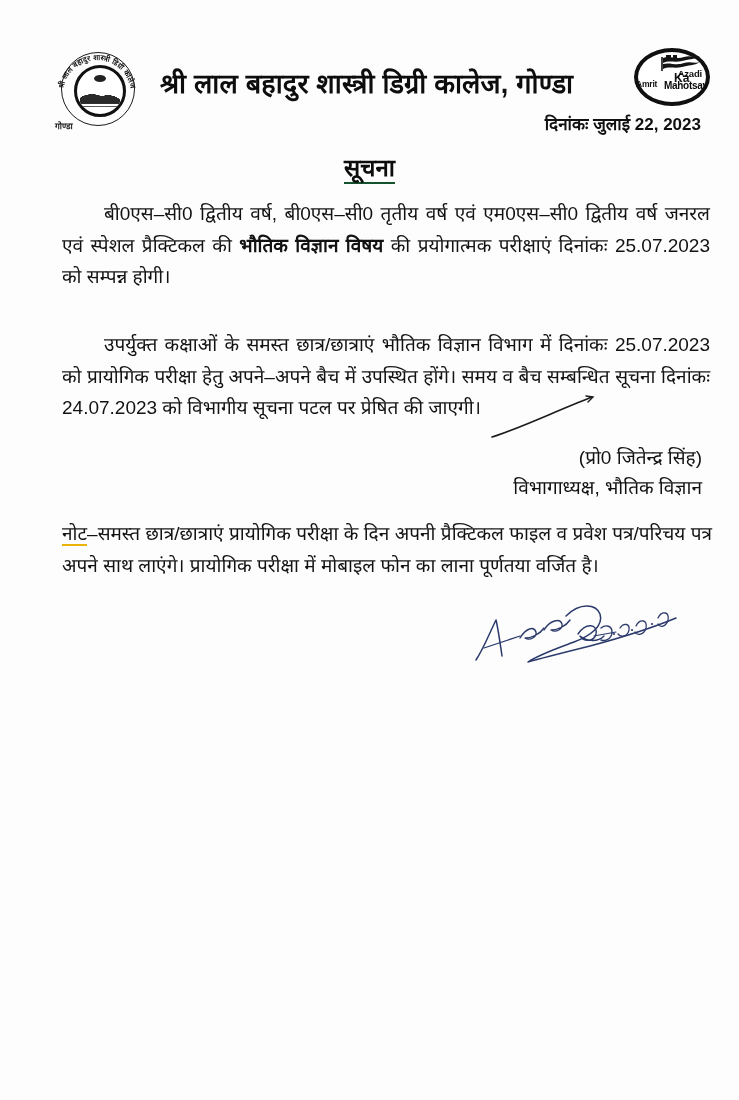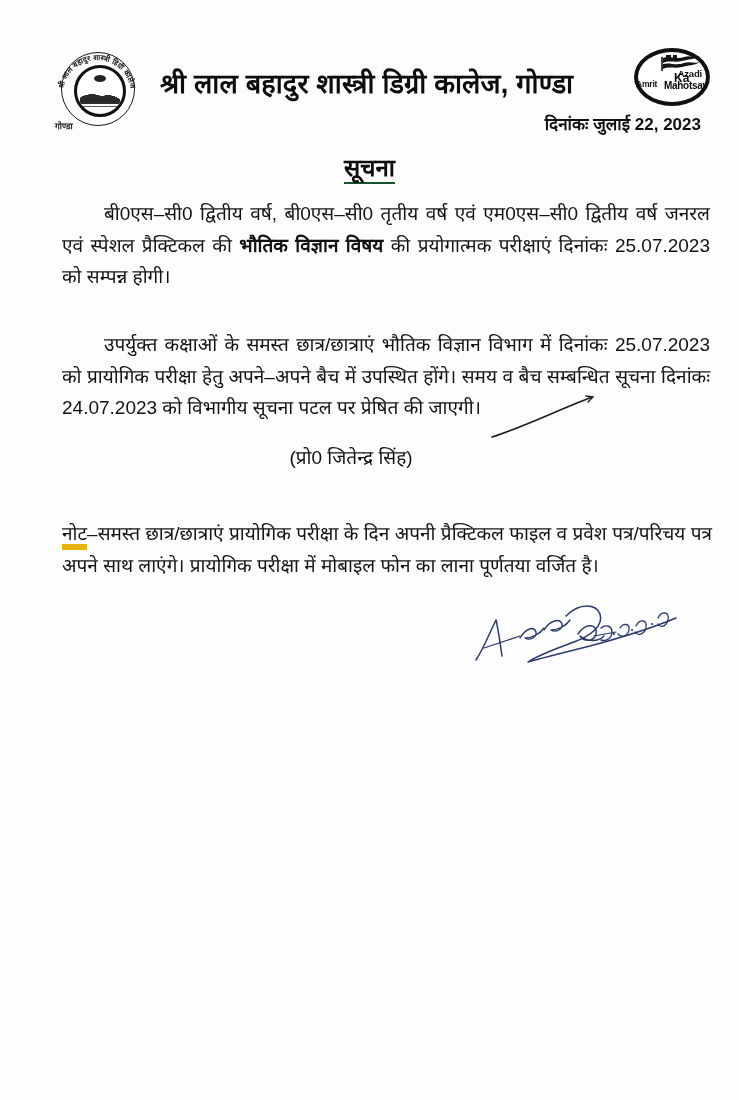--- a/index.html
+++ b/index.html
@@ -219,42 +219,42 @@
     width: 110px;
     height: 45px;
     pointer-events: none;
   }
 
   .sign-block {
     position: absolute;
     left: 0;
     top: 443px;
     width: 702px;
-    text-align: center;
+    text-align: right;
     font-size: 19px;
     line-height: 30px;
     color: #111;
     font-weight: 500;
   }
   .sign-block .nm { display: block; }
 
   
   .note-block {
     position: absolute;
     left: 62px;
     top: 518px;
     width: 650px;
     font-size: 19px;
     line-height: 31.5px;
     color: #121212;
     text-align: justify;
     font-weight: 500;
   }
   .note-label {
-    border-bottom: 6px solid #eab308;
+    border-bottom: 2px solid #eab308;
     font-family: Liberation Serif, serif;
   }
 
   
   .handsign {
     position: absolute;
     left: 470px;
     top: 598px;
     width: 230px;
     height: 80px;
@@ -317,20 +317,21 @@
     <span class="indent"></span><span class="rich"><span>उपर्युक्त कक्षाओं के समस्त छात्र/छात्राएं भौतिक विज्ञान विभाग में दिनांकः 25.07.2023 को प्रायोगिक परीक्षा हेतु अपने–अपने बैच में उपस्थित होंगे। समय व बैच सम्बन्धित सूचना दिनांकः 24.07.2023 को विभागीय सूचना पटल पर प्रेषित की जाएगी।</span></span>
   </div>
 
   <svg class="pen-stroke" viewBox="0 0 110 45" aria-hidden="true">
     <path d="M4,42 C30,34 68,16 104,2" stroke="#1b1b1b" stroke-width="1.6" fill="none" stroke-linecap="round"></path>
     <path d="M98,1 L105,2 L100,7" stroke="#1b1b1b" stroke-width="1.4" fill="none" stroke-linecap="round"></path>
   </svg>
 
   <div class="sign-block">
     <span class="nm">(प्रो0 जितेन्द्र सिंह)</span>
+    <span class="nm">विभागाध्यक्ष, भौतिक विज्ञान</span>
   </div>
 
   <div class="note-block">
     <span class="note-label">नोट</span><span>–</span><span>समस्त छात्र/छात्राएं प्रायोगिक परीक्षा के दिन अपनी प्रैक्टिकल फाइल व प्रवेश पत्र/परिचय पत्र अपने साथ लाएंगे। प्रायोगिक परीक्षा में मोबाइल फोन का लाना पूर्णतया वर्जित है।</span>
   </div>
 
   <svg class="handsign" viewBox="0 0 230 80" aria-hidden="true">
     <g fill="none" stroke="#2b3a6b" stroke-linecap="round" stroke-linejoin="round">
       <path d="M6,62 C14,50 20,34 26,22 C28,30 30,44 32,58" stroke-width="1.5"></path>
       <path d="M14,50 C26,46 38,42 50,38" stroke-width="1.3"></path>

